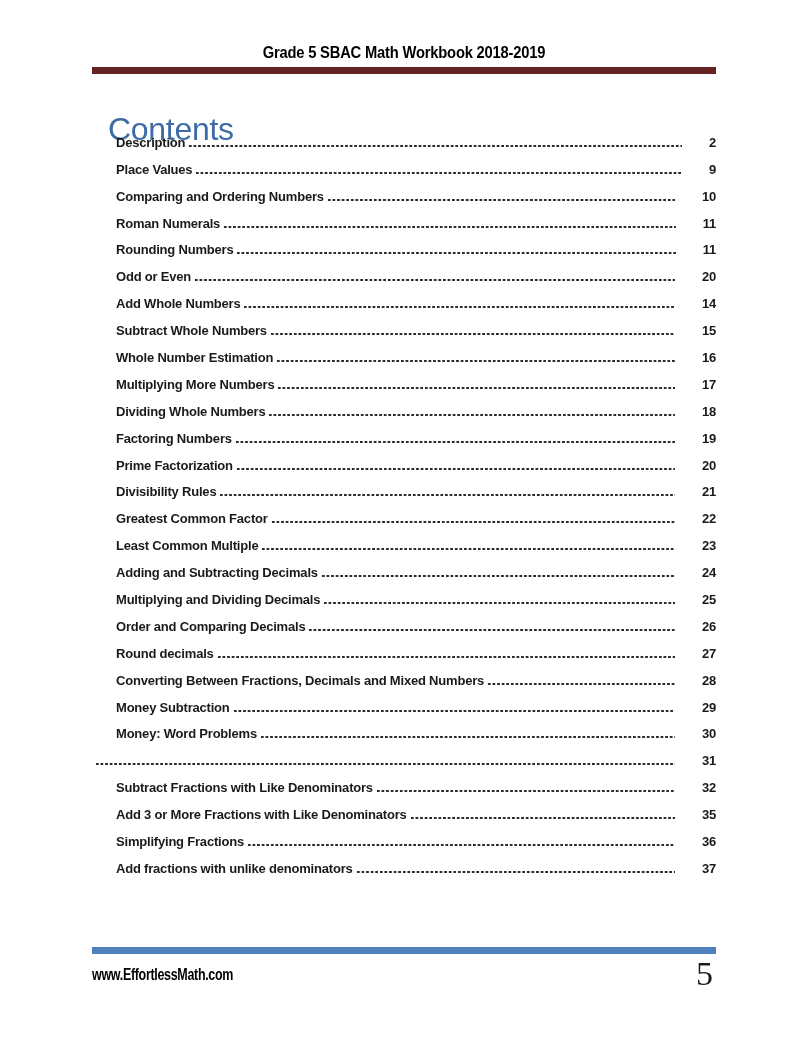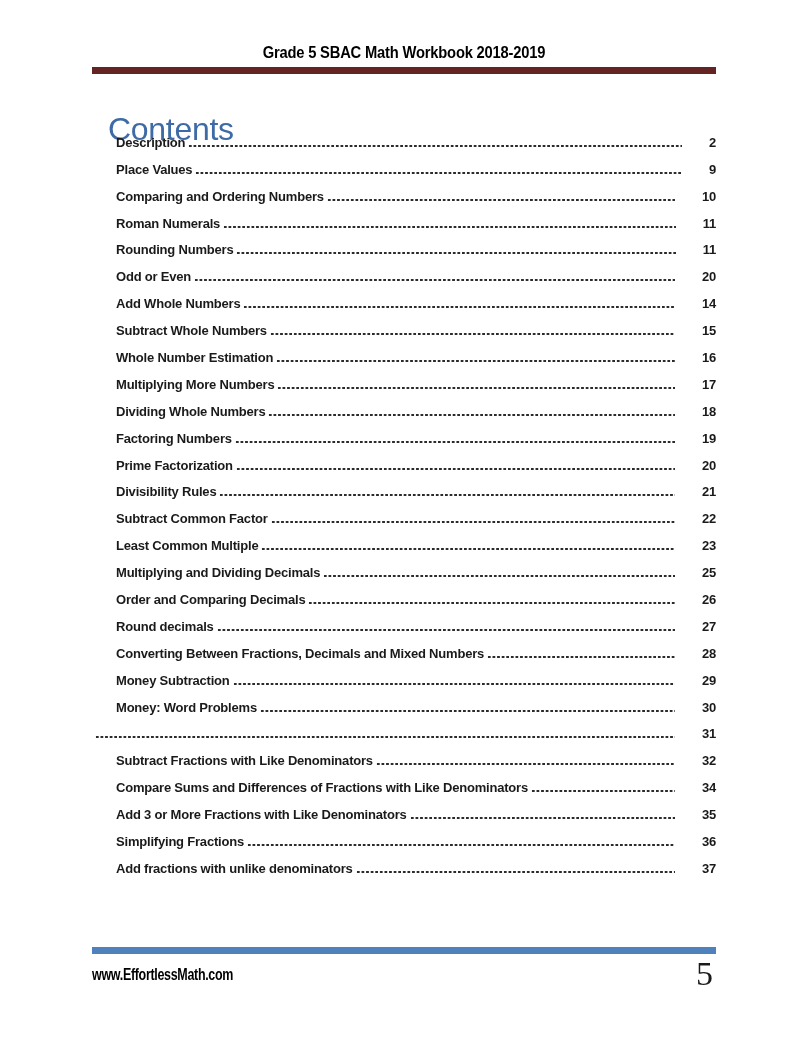--- a/index.html
+++ b/index.html
@@ -187,30 +187,35 @@
         <span class="toc-title">Prime Factorization</span>
         <span class="toc-leader"></span>
         <span class="toc-page">20</span>
       </div>
       <div class="toc-row">
         <span class="toc-title">Divisibility Rules</span>
         <span class="toc-leader"></span>
         <span class="toc-page">21</span>
       </div>
       <div class="toc-row">
-        <span class="toc-title">Subtract Common Factor</span>
+        <span class="toc-title">Greatest Common Factor</span>
         <span class="toc-leader"></span>
         <span class="toc-page">22</span>
       </div>
       <div class="toc-row">
         <span class="toc-title">Least Common Multiple</span>
         <span class="toc-leader"></span>
         <span class="toc-page">23</span>
       </div>
       <div class="toc-row">
+        <span class="toc-title">Adding and Subtracting Decimals</span>
+        <span class="toc-leader"></span>
+        <span class="toc-page">24</span>
+      </div>
+      <div class="toc-row">
         <span class="toc-title">Multiplying and Dividing Decimals</span>
         <span class="toc-leader"></span>
         <span class="toc-page">25</span>
       </div>
       <div class="toc-row">
         <span class="toc-title">Order and Comparing Decimals</span>
         <span class="toc-leader"></span>
         <span class="toc-page">26</span>
       </div>
       <div class="toc-row">
@@ -236,25 +241,20 @@
       <div class="toc-row">
         <span class="toc-leader"></span>
         <span class="toc-page">31</span>
       </div>
       <div class="toc-row">
         <span class="toc-title">Subtract Fractions with Like Denominators</span>
         <span class="toc-leader"></span>
         <span class="toc-page">32</span>
       </div>
       <div class="toc-row">
-        <span class="toc-title">Compare Sums and Differences of Fractions with Like Denominators</span>
-        <span class="toc-leader"></span>
-        <span class="toc-page">34</span>
-      </div>
-      <div class="toc-row">
         <span class="toc-title">Add 3 or More Fractions with Like Denominators</span>
         <span class="toc-leader"></span>
         <span class="toc-page">35</span>
       </div>
       <div class="toc-row">
         <span class="toc-title">Simplifying Fractions</span>
         <span class="toc-leader"></span>
         <span class="toc-page">36</span>
       </div>
       <div class="toc-row">

